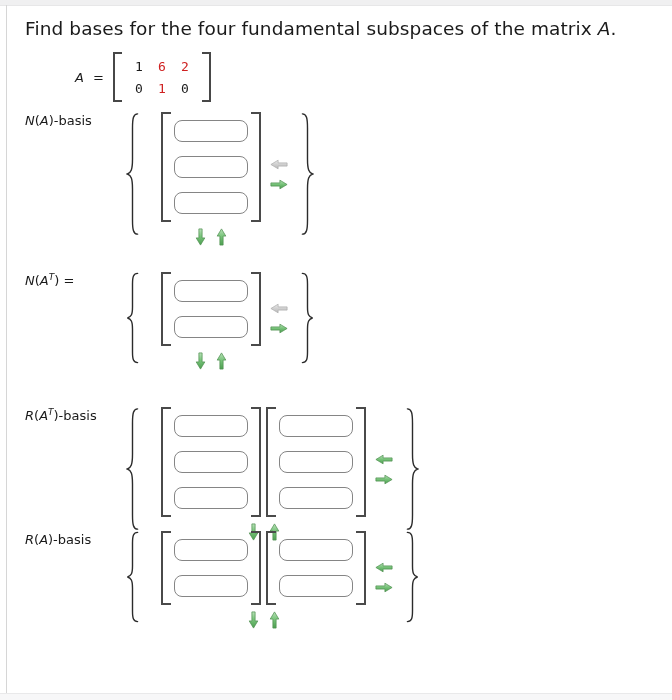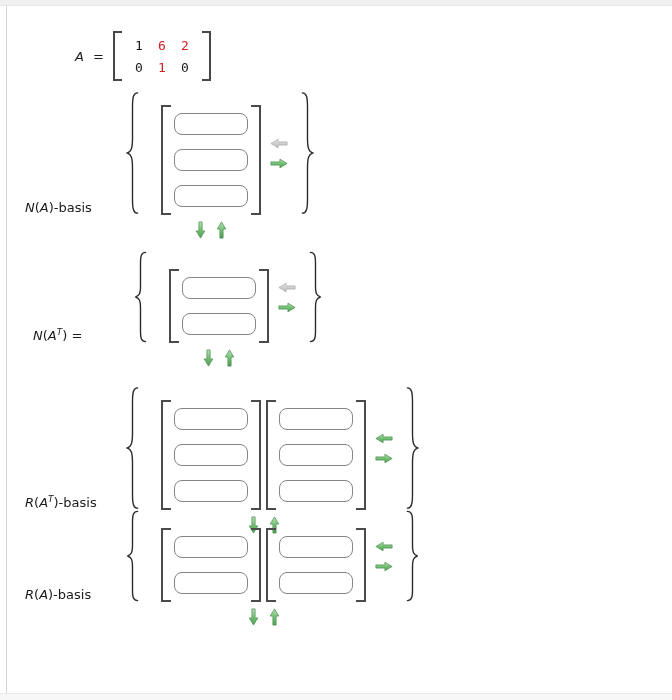--- a/index.html
+++ b/index.html
@@ -18,23 +18,23 @@
   .matrix-def{display:flex;align-items:center;gap:9px;margin:13px 0 0 50px;font-size:13px;}
   .mgrid{display:grid;grid-template-columns:repeat(3,14px);column-gap:9px;row-gap:7px;
          justify-items:center;font-family:"DejaVu Sans Mono","Liberation Mono",monospace;
          font-size:13px;padding:2px 1px;}
   .red{color:#cf2121;}
   .msq{width:7px;height:46px;}
   .msq-l{border:2px solid #474747;border-right:none;}
   .msq-r{border:2px solid #474747;border-left:none;}
 
   .rows{margin-top:10px;}
-  .srow{display:flex;align-items:flex-end;}
+  .srow{display:flex;align-items:flex-start;}
   .srow.r1{margin-bottom:36px;}
-  .srow.r2{margin-bottom:43px;margin-left:8px;}
+  .srow.r2{margin-bottom:43px;}
   .srow.r3{margin-bottom:48px;}
   .rlabel{width:101px;flex-shrink:0;font-size:13px;}
   .rlabel sup{font-size:9px;font-style:italic;}
 
   .brace{width:13px;flex-shrink:0;}
   .v3 .brace{height:124px;}
   .v2 .brace{height:92px;}
   .brace-l{margin-right:22px;}
   .brace-r{margin-left:13px;transform:scaleX(-1);}
   .brace path{stroke:#2b2b2b;stroke-width:1.4;fill:none;vector-effect:non-scaling-stroke;stroke-linecap:round;}
@@ -74,20 +74,21 @@
         <stop offset="1" stop-color="#b9b9b9"></stop>
     </linearGradient>
   </defs>
 </svg>
 
 <div class="top-strip"></div>
 <div class="vline"></div>
 
 <div class="content">
 
+  <div class="title"><span>Find bases for the four fundamental subspaces of the matrix </span><span class="it">A</span><span>.</span></div>
 
   <div class="matrix-def">
     <span class="it">A</span>
     <span>=</span>
     <span class="msq msq-l"></span>
     <span class="mgrid">
       <span class="mc">1</span>
       <span class="mc red">6</span>
       <span class="mc red">2</span>
       <span class="mc">0</span>

